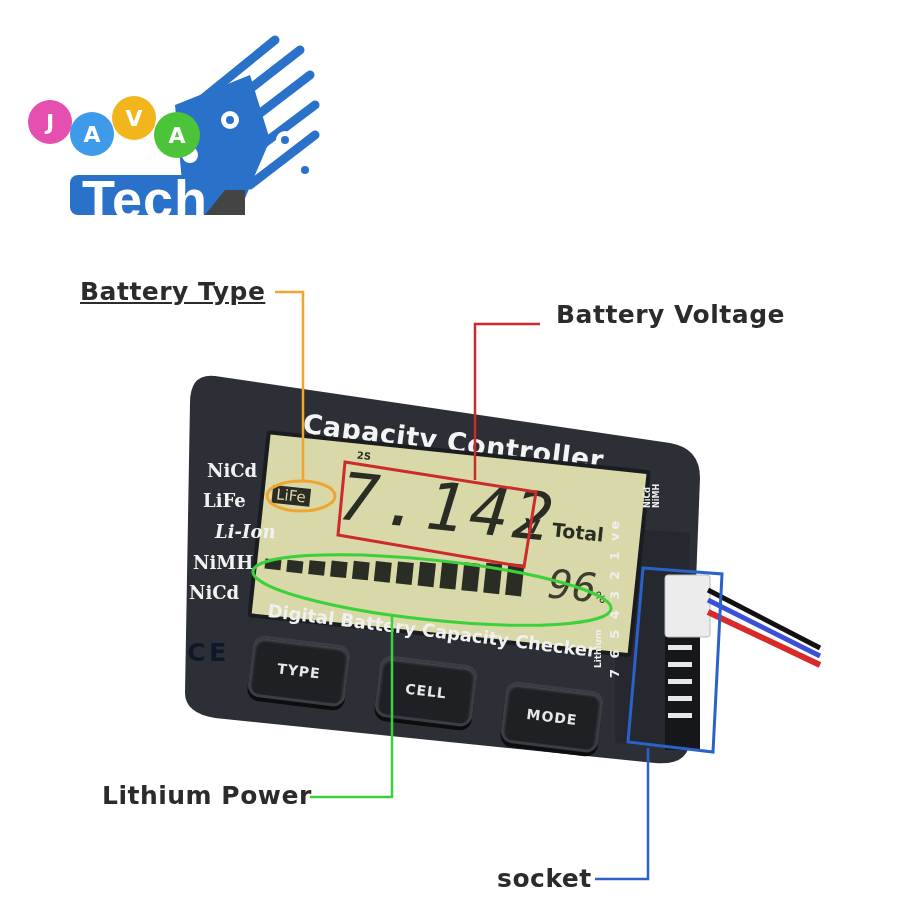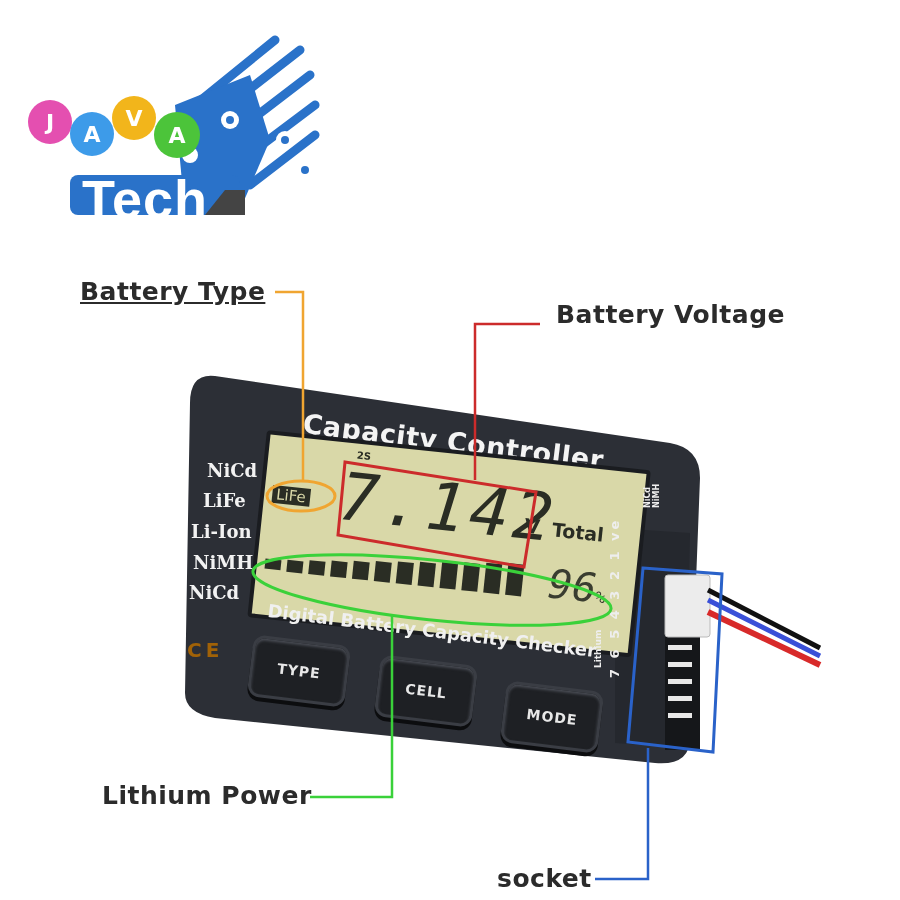--- a/index.html
+++ b/index.html
@@ -70,25 +70,25 @@
       <div class="seg" style="left:220px;top:5px;width:16px;height:30px"></div>
       <div class="seg" style="left:242px;top:3px;width:16px;height:32px"></div>
     </div>
     <div class="abs" style="left:292px;top:96px;font-family:'DejaVu Sans Mono',monospace;font-size:40px;color:#3a3d30;font-style:italic;">
       <span>96</span><span style="font-size:16px;">%</span>
     </div>
   </div>
 
   <div class="abs lbl-side" style="left:22px;top:92px;">NiCd</div>
   <div class="abs lbl-side" style="left:18px;top:122px;">LiFe</div>
-  <div class="abs lbl-side" style="left:6px;top:153px;">Li-Ion</div>
+  <div class="abs lbl-side" style="left:30px;top:153px;font-style:italic;">Li-Ion</div>
   <div class="abs lbl-side" style="left:8px;top:184px;">NiMH</div>
   <div class="abs lbl-side" style="left:4px;top:214px;">NiCd</div>
 
-  <div class="abs" style="left:2px;top:270px;font-size:20px;font-weight:bold;color:#a16207;letter-spacing:4px;">CE</div>
+  <div class="abs" style="left:2px;top:270px;font-size:25px;font-weight:bold;color:#0f172a;letter-spacing:4px;">CE</div>
 
   <div class="abs" style="left:84px;top:232px;transform:rotate(7deg);transform-origin:left top;font-weight:bold;font-size:18px;color:#f0f0f0;">Digital Battery Capacity Checker</div>
 
   <div class="btn" style="left:65px;top:272px;width:92px;height:56px;transform:rotate(7deg);">TYPE</div>
   <div class="btn" style="left:192px;top:292px;width:92px;height:56px;transform:rotate(7deg);">CELL</div>
   <div class="btn" style="left:318px;top:318px;width:92px;height:56px;transform:rotate(7deg);">MODE</div>
 
   <div class="abs" style="left:398px;top:150px;width:40px;height:180px;">
     <div class="abs" style="left:60px;top:-10px;transform:rotate(-90deg);transform-origin:left top;font-size:8px;font-weight:bold;color:#eee;line-height:9px;">
       <div>NiCd</div>

